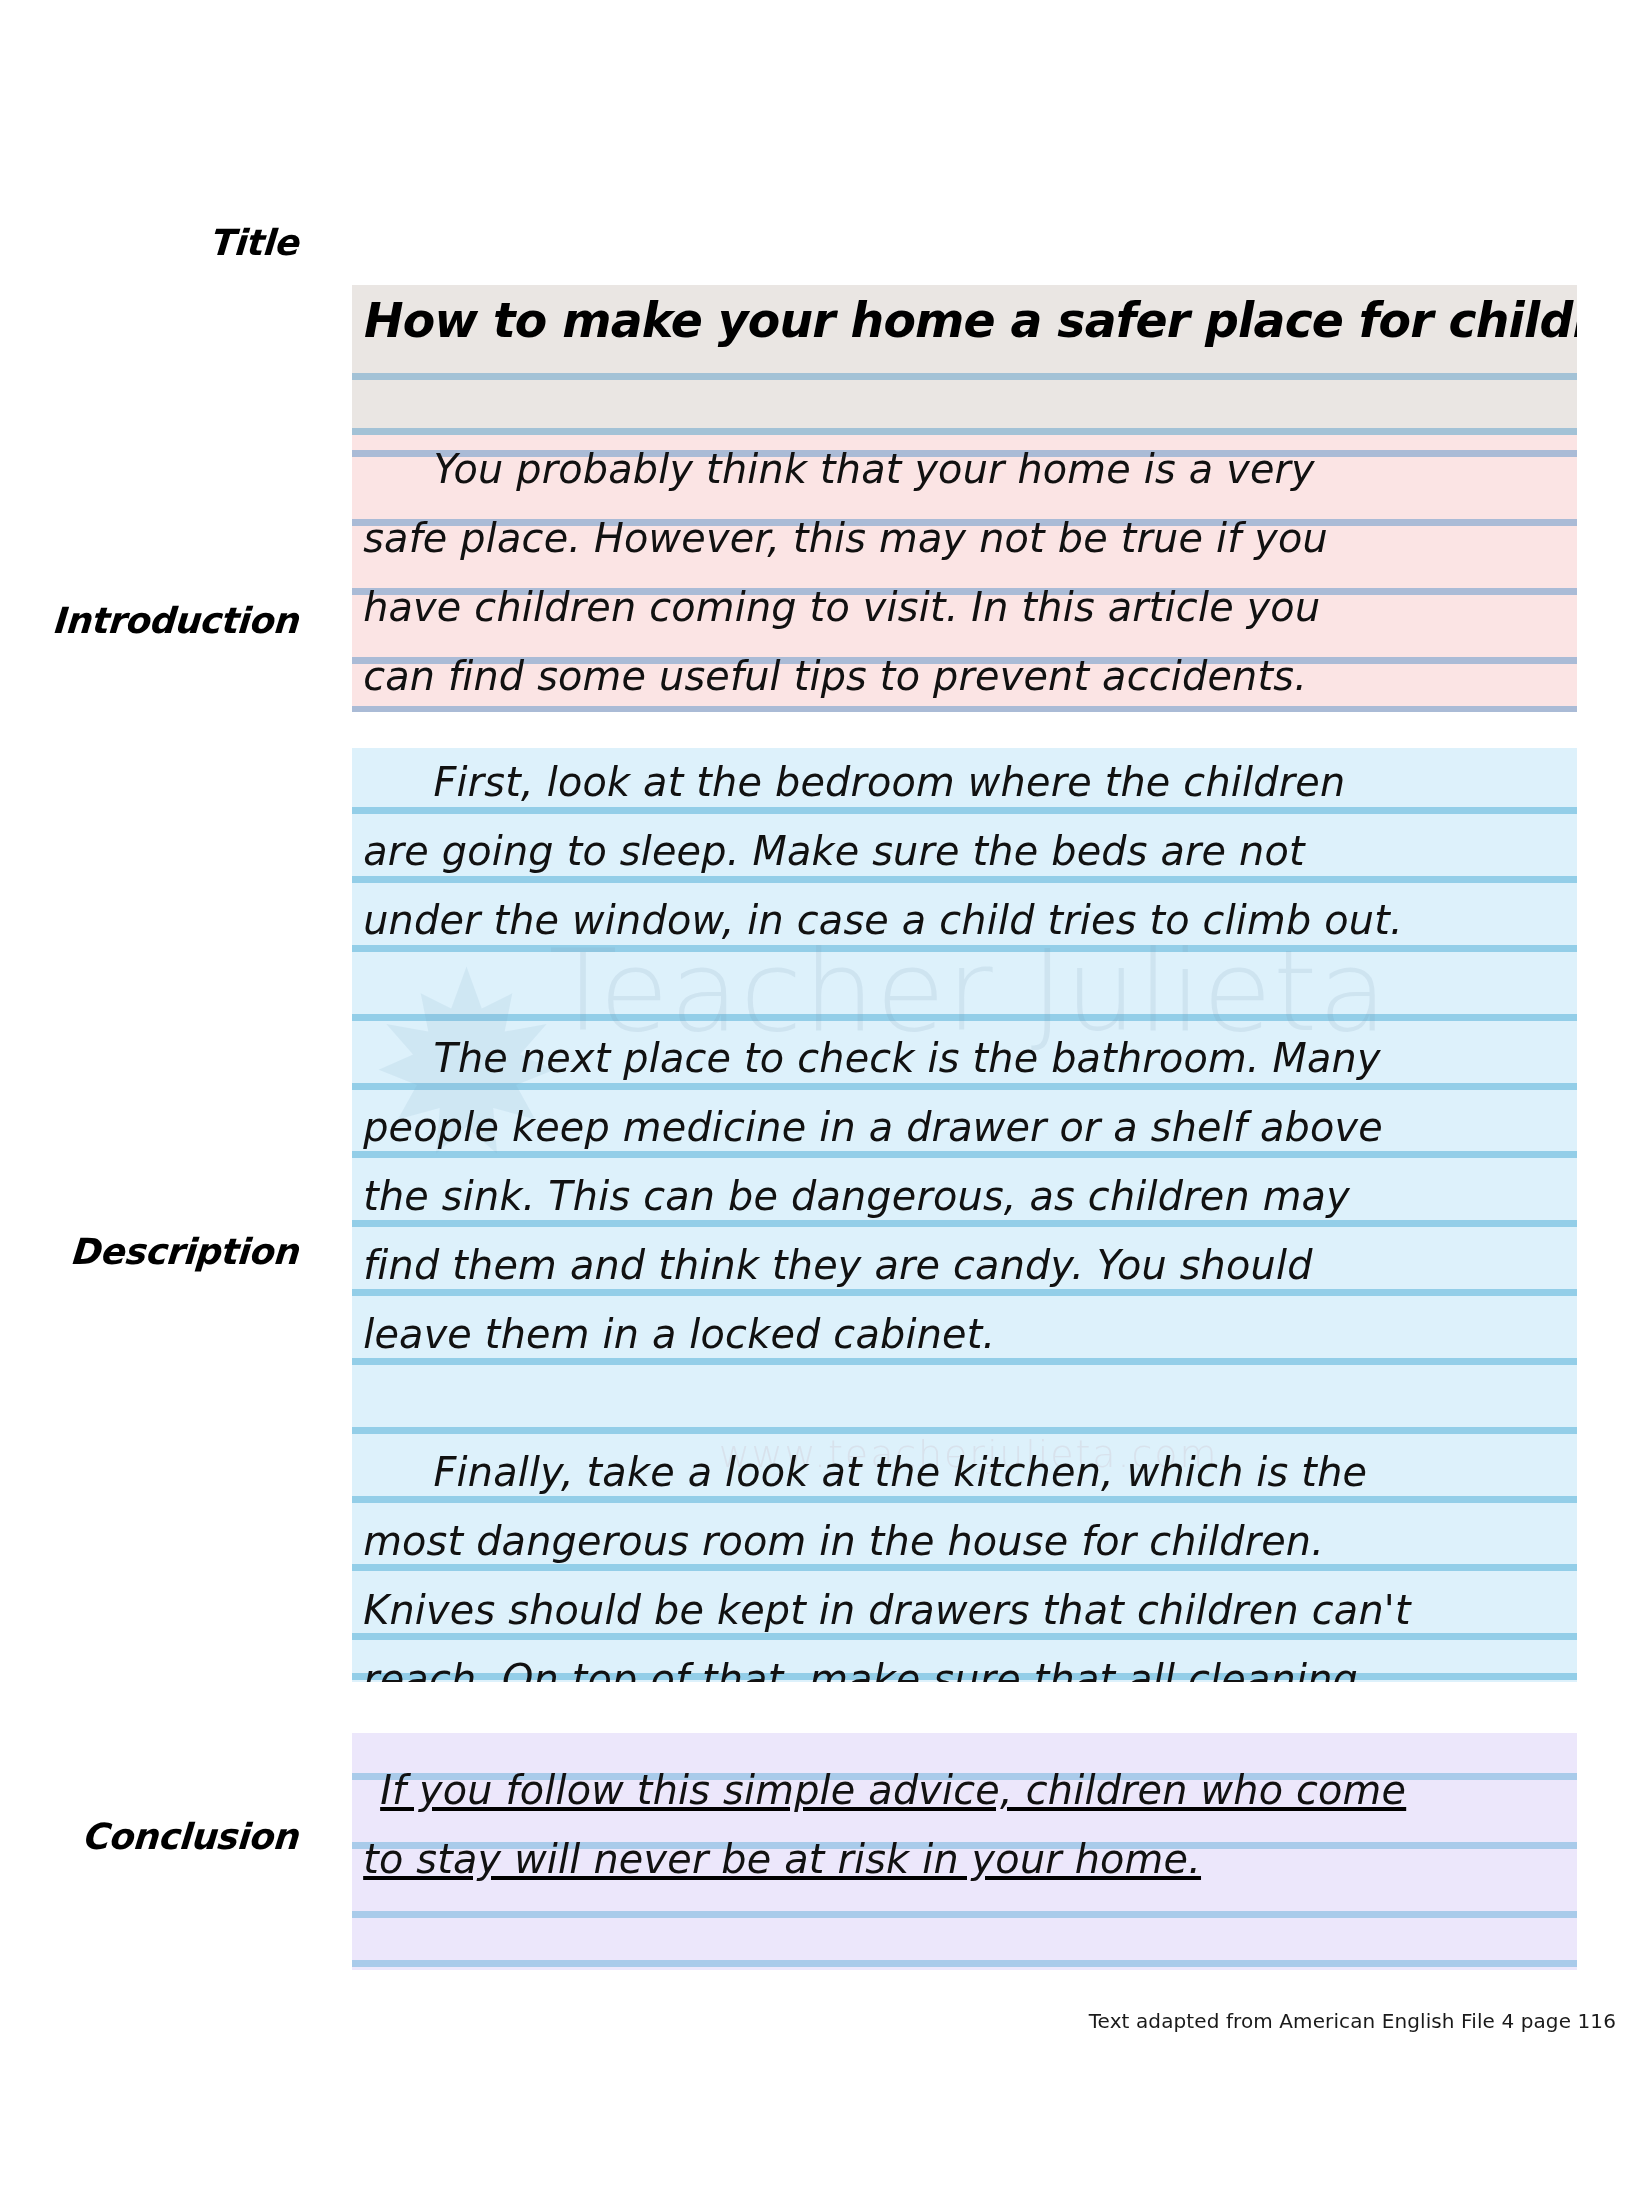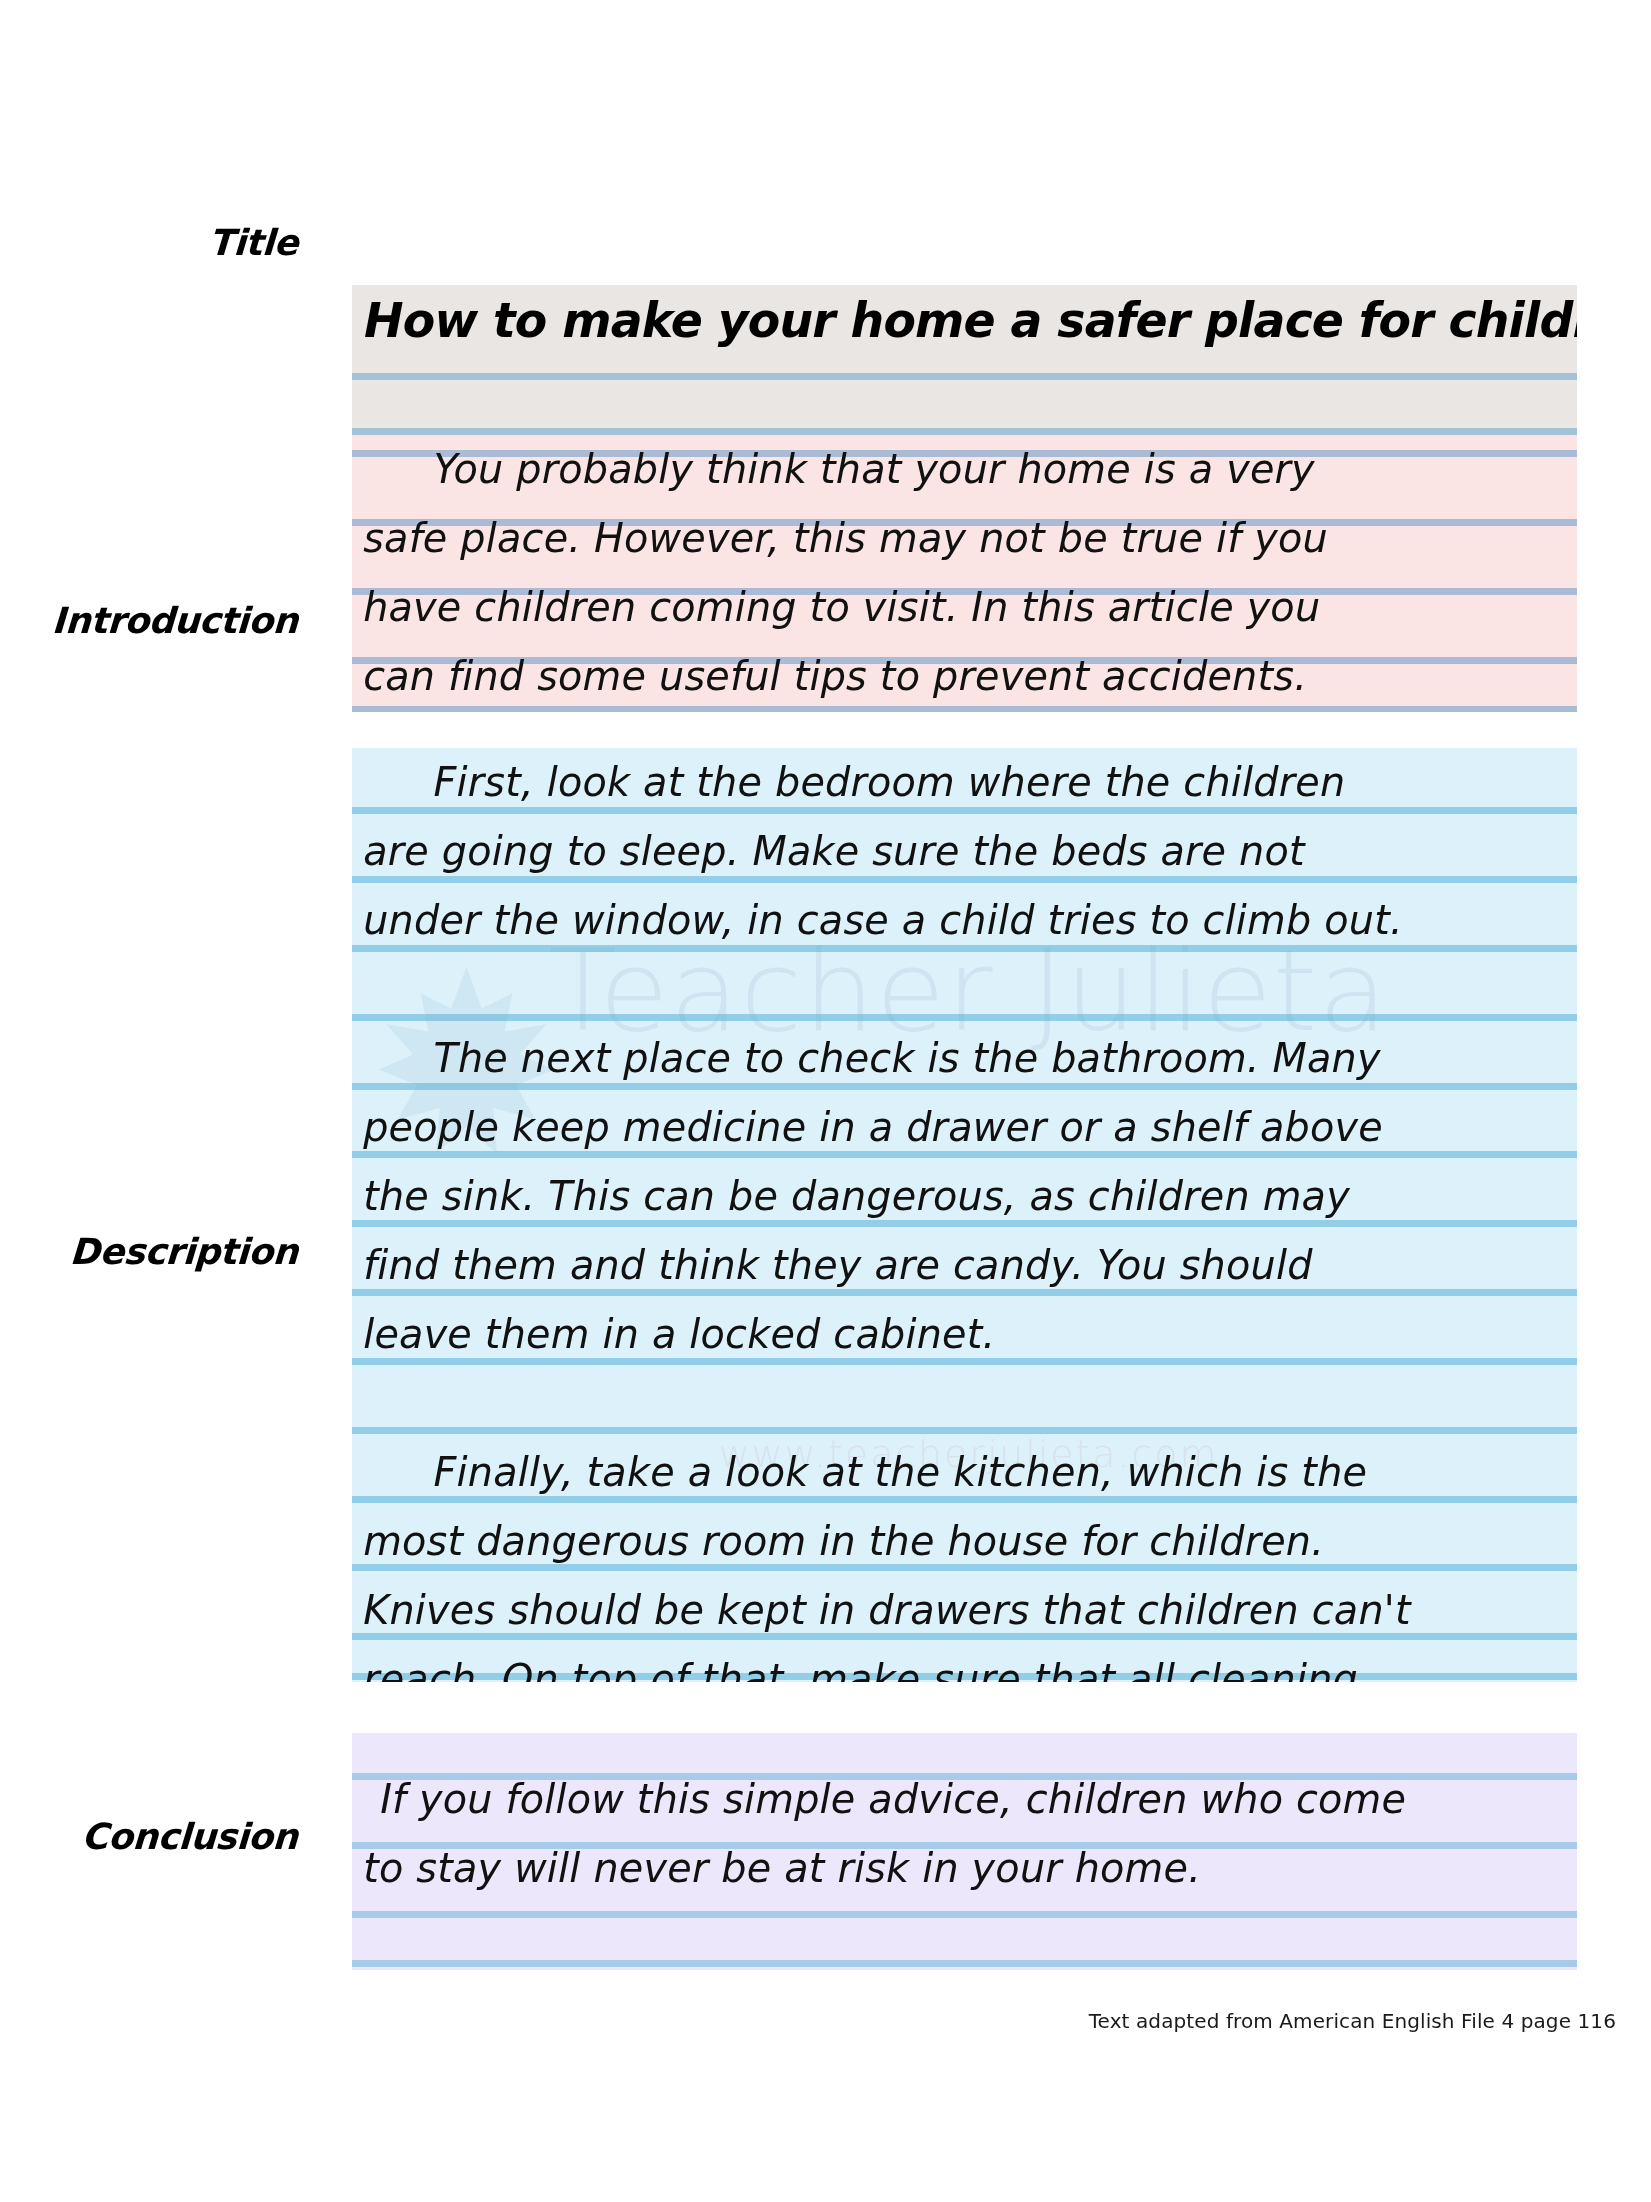--- a/index.html
+++ b/index.html
@@ -278,21 +278,21 @@
 
   <div class="side-label" style="right:1352px; top:1816px;">Conclusion</div>
 
   <div class="panel" id="concl-panel">
     <div class="rules">
       <div class="rule" style="top:40px;"></div>
       <div class="rule" style="top:109px;"></div>
       <div class="rule" style="top:178px;"></div>
       <div class="rule" style="top:227px;"></div>
     </div>
-    <div class="lines" style="padding-top:32px;">
+    <div class="lines" style="padding-top:23px;text-decoration:underline;">
       <div class="hline" style="padding-left:29px;">If you follow this simple advice, children who come</div>
       <div class="hline">to stay will never be at risk in your home.</div>
     </div>
   </div>
 
   <div id="footer">Text adapted from American English File 4 page 116</div>
 
 </div>
 
 

